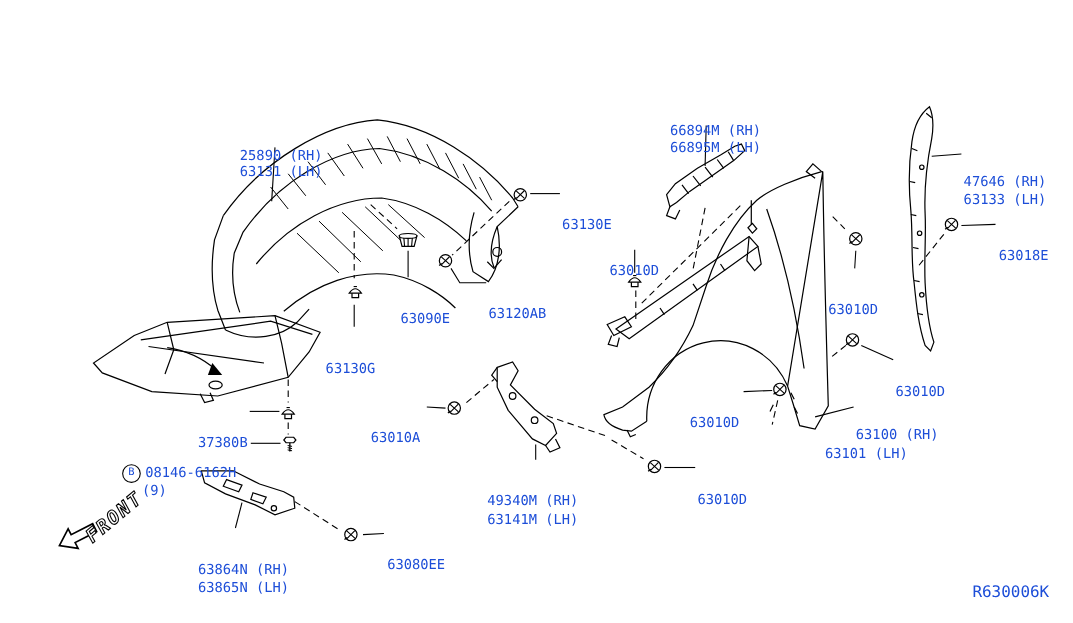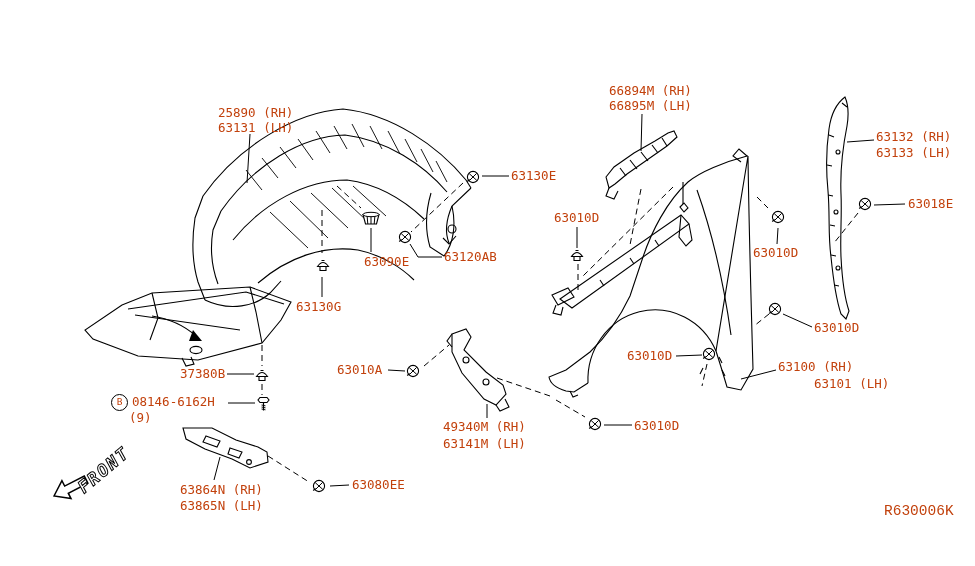--- a/index.html
+++ b/index.html
@@ -1,22 +1,22 @@
 <!DOCTYPE html>
 <html><head>
 <meta charset="utf-8">
 <style>
   html,body{margin:0;padding:0;}
   body{width:975px;height:566px;position:relative;background:#ffffff;overflow:hidden;
        font-family:"DejaVu Sans Mono",monospace;}
   #stage{position:absolute;left:0;top:0;width:975px;height:566px;}
   svg{position:absolute;left:0;top:0;}
-  .lbl{position:absolute;font:12.5px/1.15 "DejaVu Sans Mono",monospace;color:#c2410c;
-       white-space:nowrap;letter-spacing:0px;}
-  .code{font-size:14.5px;font-family:Liberation Mono, monospace;}
+  .lbl{position:absolute;font:12.5px/1.15 "DejaVu Sans Mono",monospace;color:#1d4ed8;
+       white-space:nowrap;letter-spacing:0px;margin-top:28px;}
+  .code{font-size:14.5px;}
   .boltrow{display:flex;align-items:center;}
   .circleB{width:15px;height:15px;border:1.3px solid #000;border-radius:50%;
            display:inline-flex;align-items:center;justify-content:center;
            font-size:9.5px;margin-right:4px;flex:0 0 auto;}
 </style>
 </head>
 <body>
 
 <div id="stage">
 
@@ -201,33 +201,33 @@
 </svg>
 
   <div class="lbl" style="left:218px;top:106px">25890 (RH)</div>
   <div class="lbl" style="left:218px;top:121px">63131 (LH)</div>
 
   <div class="lbl" style="left:511px;top:169px">63130E</div>
 
   <div class="lbl" style="left:609px;top:84px">66894M (RH)</div>
   <div class="lbl" style="left:609px;top:99px">66895M (LH)</div>
 
-  <div class="lbl" style="left:876px;top:130px">63132 (RH)</div>
+  <div class="lbl" style="left:876px;top:130px">47646 (RH)</div>
   <div class="lbl" style="left:876px;top:146px">63133 (LH)</div>
 
   <div class="lbl" style="left:908px;top:197px">63018E</div>
 
   <div class="lbl" style="left:554px;top:211px">63010D</div>
   <div class="lbl" style="left:753px;top:246px">63010D</div>
   <div class="lbl" style="left:814px;top:321px">63010D</div>
   <div class="lbl" style="left:627px;top:349px">63010D</div>
   <div class="lbl" style="left:634px;top:419px">63010D</div>
 
   <div class="lbl" style="left:778px;top:360px">63100 (RH)</div>
-  <div class="lbl" style="left:814px;top:377px">63101 (LH)</div>
+  <div class="lbl" style="left:750px;top:377px">63101 (LH)</div>
 
   <div class="lbl" style="left:364px;top:255px">63090E</div>
   <div class="lbl" style="left:296px;top:300px">63130G</div>
   <div class="lbl" style="left:444px;top:250px">63120AB</div>
   <div class="lbl" style="left:180px;top:367px">37380B</div>
 
   <div class="lbl boltrow" style="left:111px;top:394px">
     <span class="circleB">B</span>
     <span>08146-6162H</span>
   </div>

